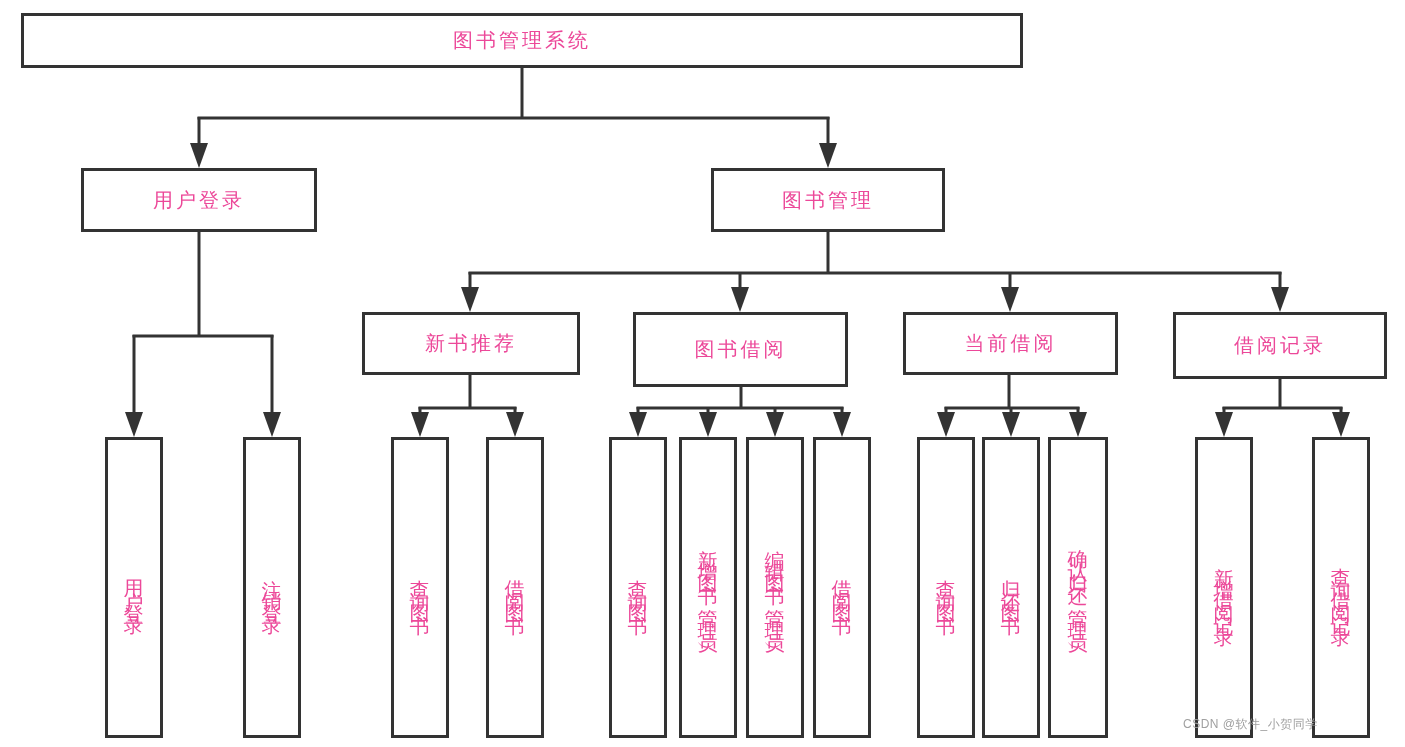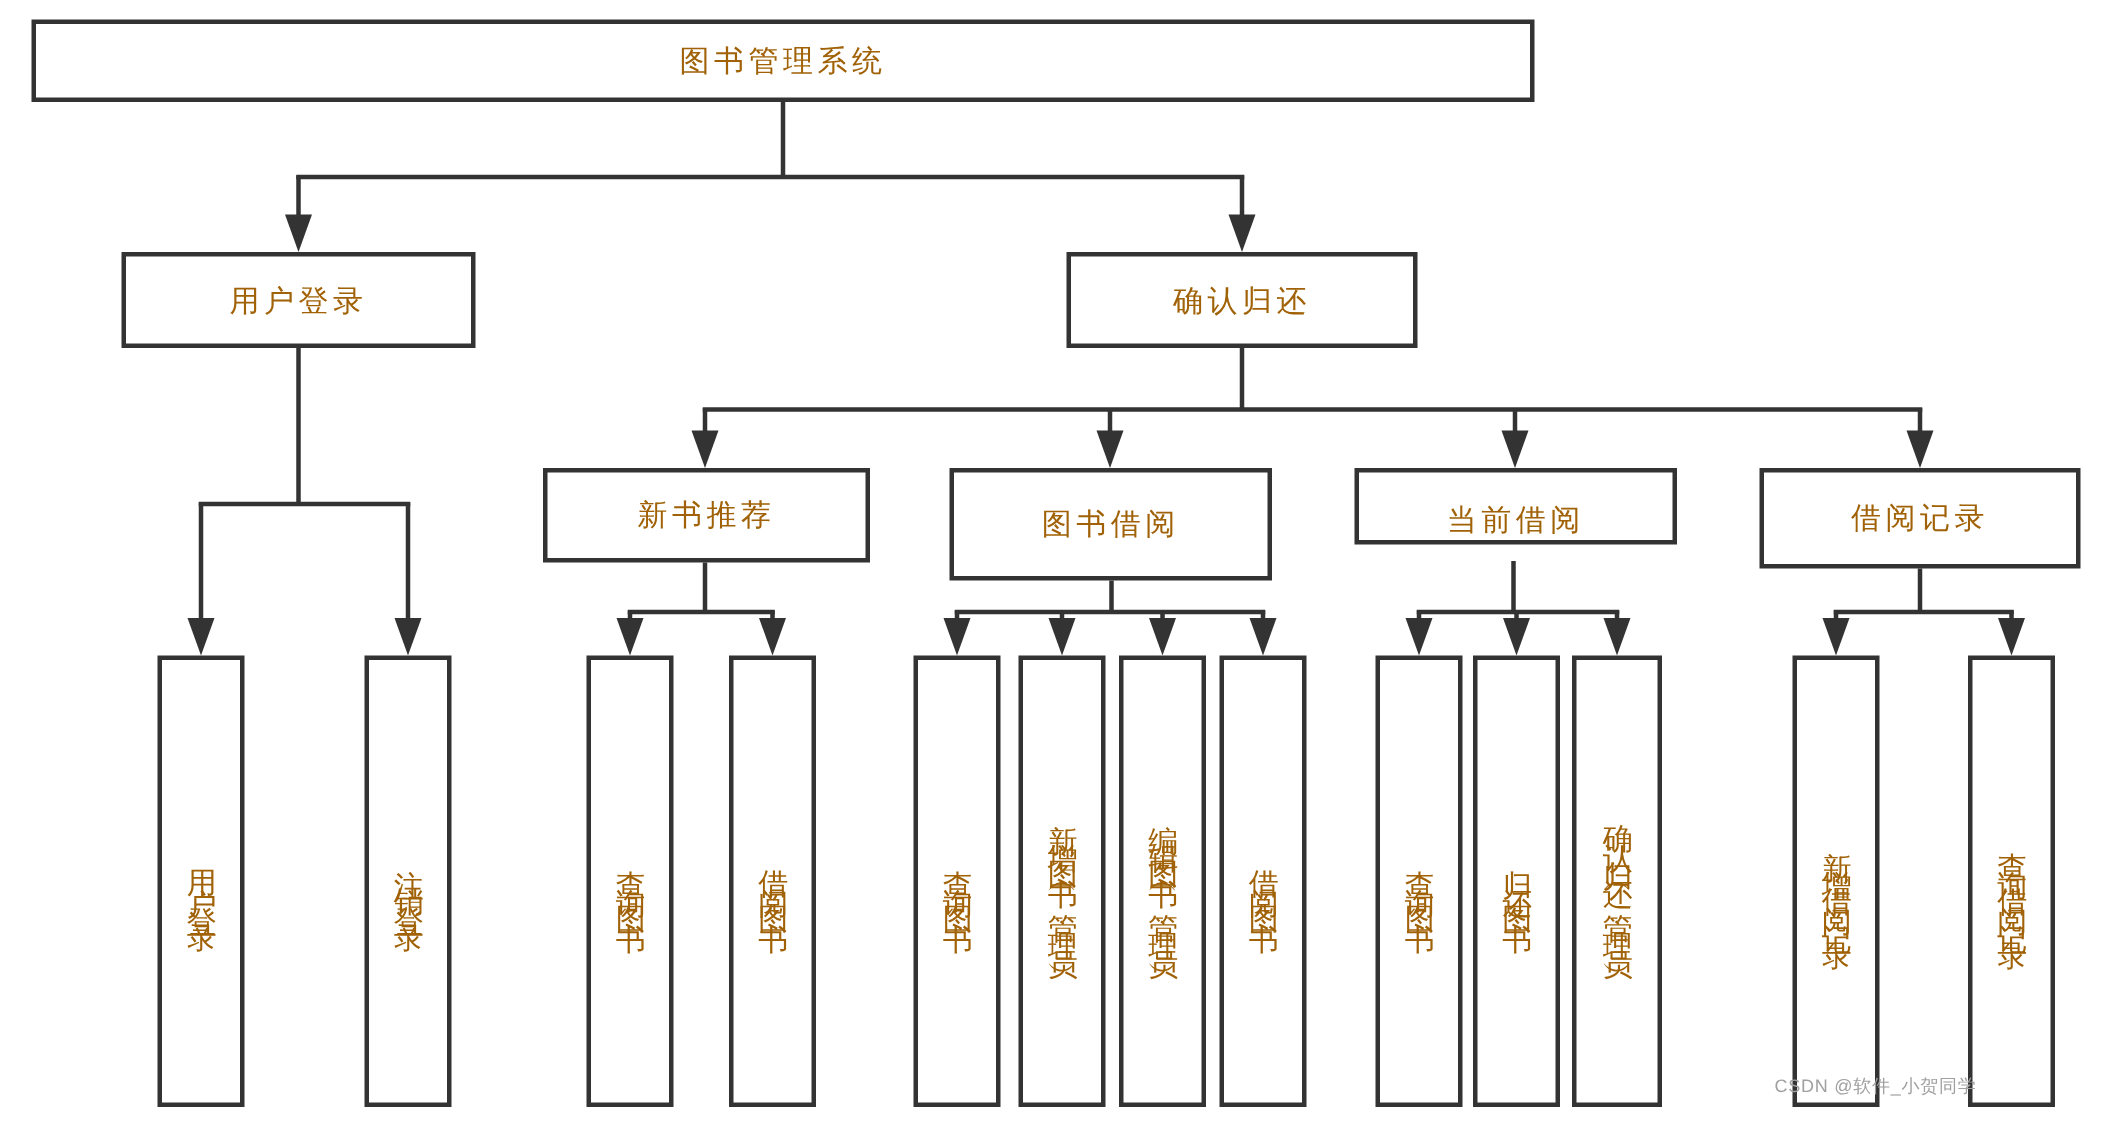--- a/index.html
+++ b/index.html
@@ -17,21 +17,21 @@
     width: 1405px; height: 747px;
   }
   .hnode, .vnode {
     position: absolute;
     box-sizing: border-box;
     border: 3px solid #333333;
     background: #ffffff;
     display: flex;
     align-items: center;
     justify-content: center;
-    color: #a16207;
+    color: #ec4899;
   }
   .hnode { font-size: 20px; letter-spacing: 3px; }
   .vnode { font-size: 20px; }
   .vnode .vtext {
     writing-mode: vertical-rl;
     letter-spacing: 12px;
     line-height: 1.1;
   }
   #watermark {
     position: absolute;
@@ -116,30 +116,30 @@
   </svg>
 
   <div class="hnode" style="left:21px; top:13px; width:1002px; height:55px;">
     <span>图书管理系统</span>
   </div>
 
   <div class="hnode" style="left:81px; top:168px; width:236px; height:64px;">
     <span>用户登录</span>
   </div>
   <div class="hnode" style="left:711px; top:168px; width:234px; height:64px;">
-    <span>确认归还</span>
+    <span>图书管理</span>
   </div>
 
   <div class="hnode" style="left:362px; top:312px; width:218px; height:63px;justify-content:center;">
     <span>新书推荐</span>
   </div>
   <div class="hnode" style="left:633px; top:312px; width:215px; height:75px;">
     <span>图书借阅</span>
   </div>
-  <div class="hnode" style="left:903px; top:312px; width:215px; height:51px;align-items:flex-end;">
+  <div class="hnode" style="left:903px; top:312px; width:215px; height:63px;">
     <span>当前借阅</span>
   </div>
   <div class="hnode" style="left:1173px; top:312px; width:214px; height:67px;">
     <span>借阅记录</span>
   </div>
 
   <div class="vnode" style="left:105px; top:437px; width:58px; height:301px;">
     <span class="vtext">用户登录</span>
   </div>
   <div class="vnode" style="left:243px; top:437px; width:58px; height:301px;">

